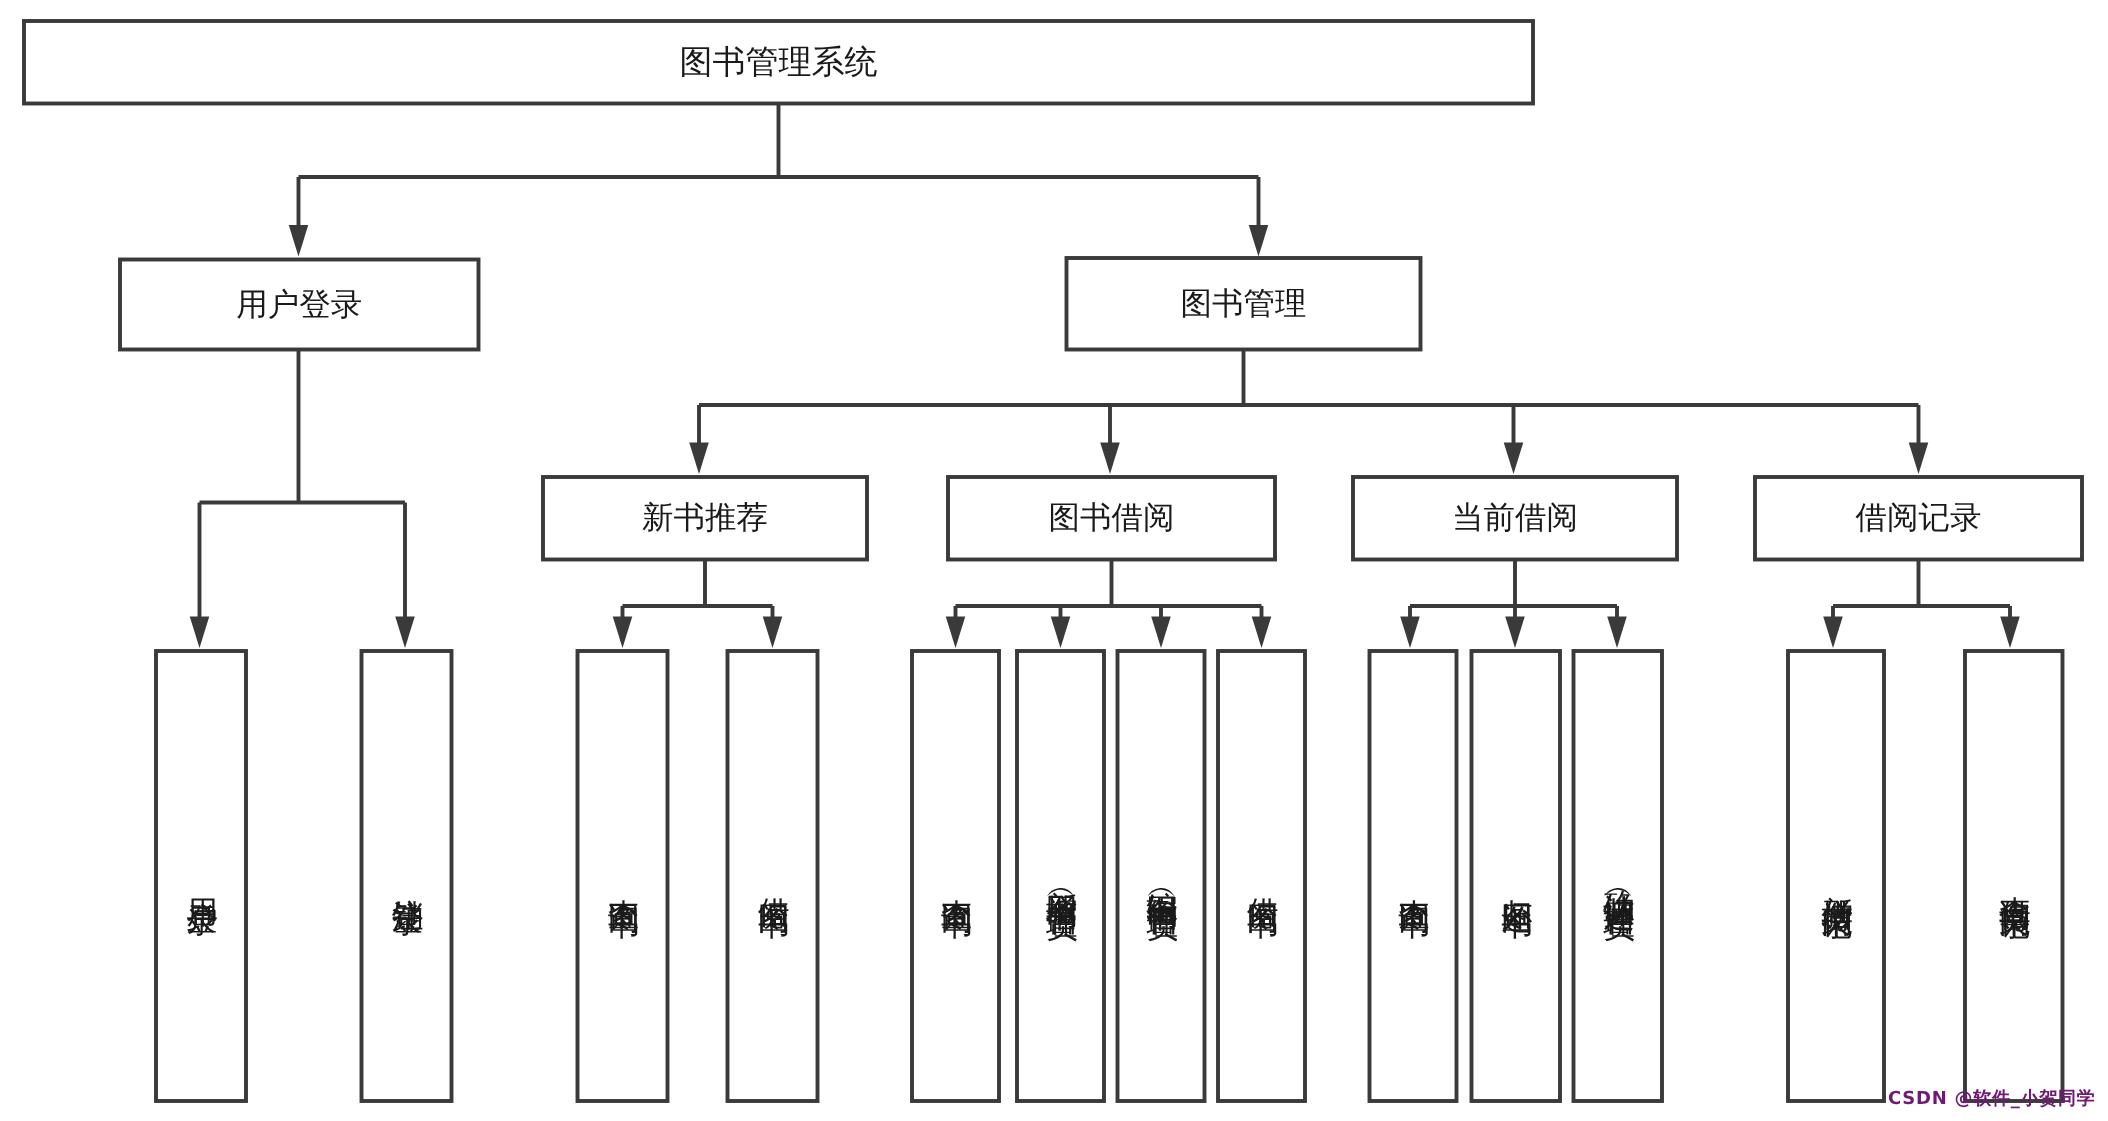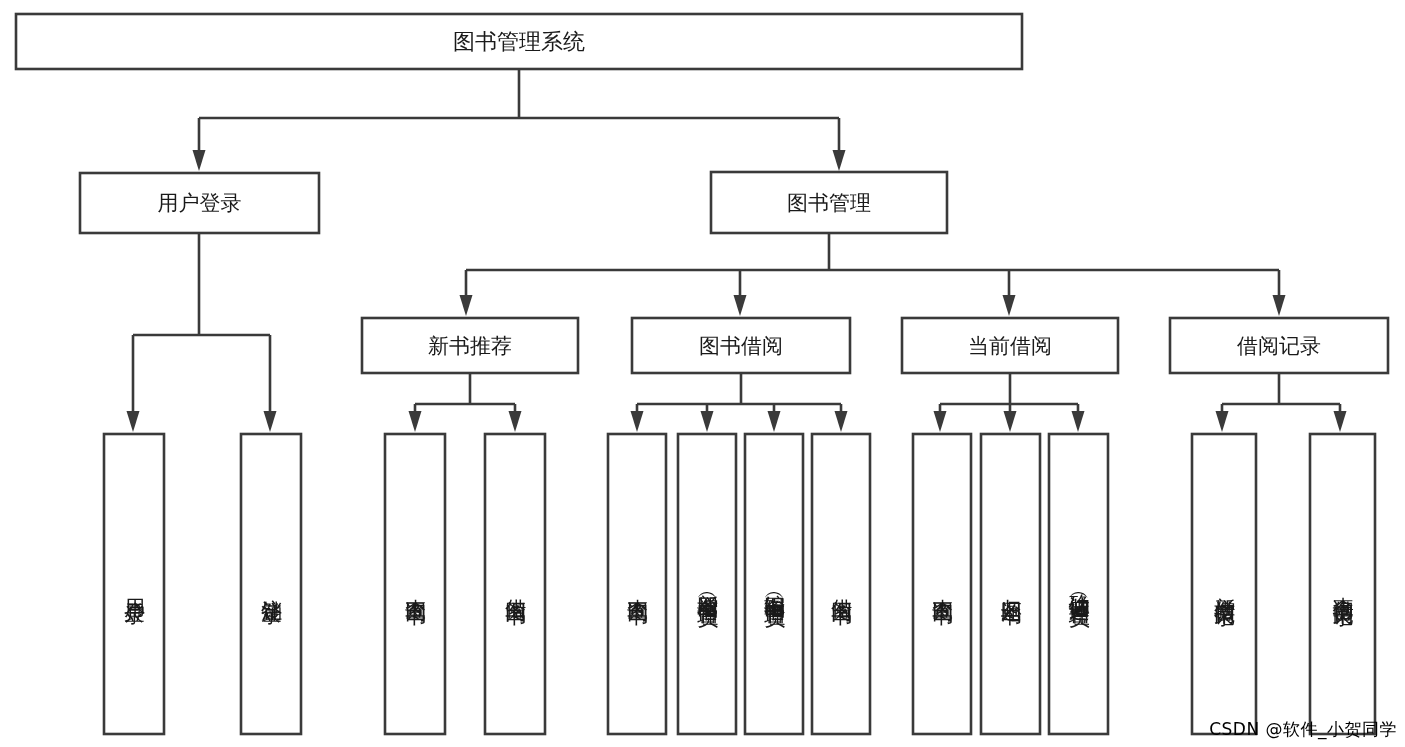--- a/index.html
+++ b/index.html
@@ -66,24 +66,25 @@
     display: flex;
     align-items: flex-start;
     justify-content: center;
     pointer-events: none;
   }
   .watermark {
     position: absolute;
     right: 8px;
     bottom: 6px;
     font-family: "DejaVu Sans", "Liberation Sans", sans-serif;
-    font-size: 17px;
-    color: #000000;
+    font-size: 12px;
+    color: #701a75;
     letter-spacing: 0.5px;
     white-space: nowrap;
+    font-weight: bold;
   }
 </style>
 </head>
 <body>
 
 <div id="diagram-root">
 
   <svg class="diagram-svg" viewBox="0 0 1405 747">
     <g id="connector-layer">
         <path d="M 519 69 L 519 118 M 199 118 L 839 118 M 199 118 L 199 152" class="connector"></path>

